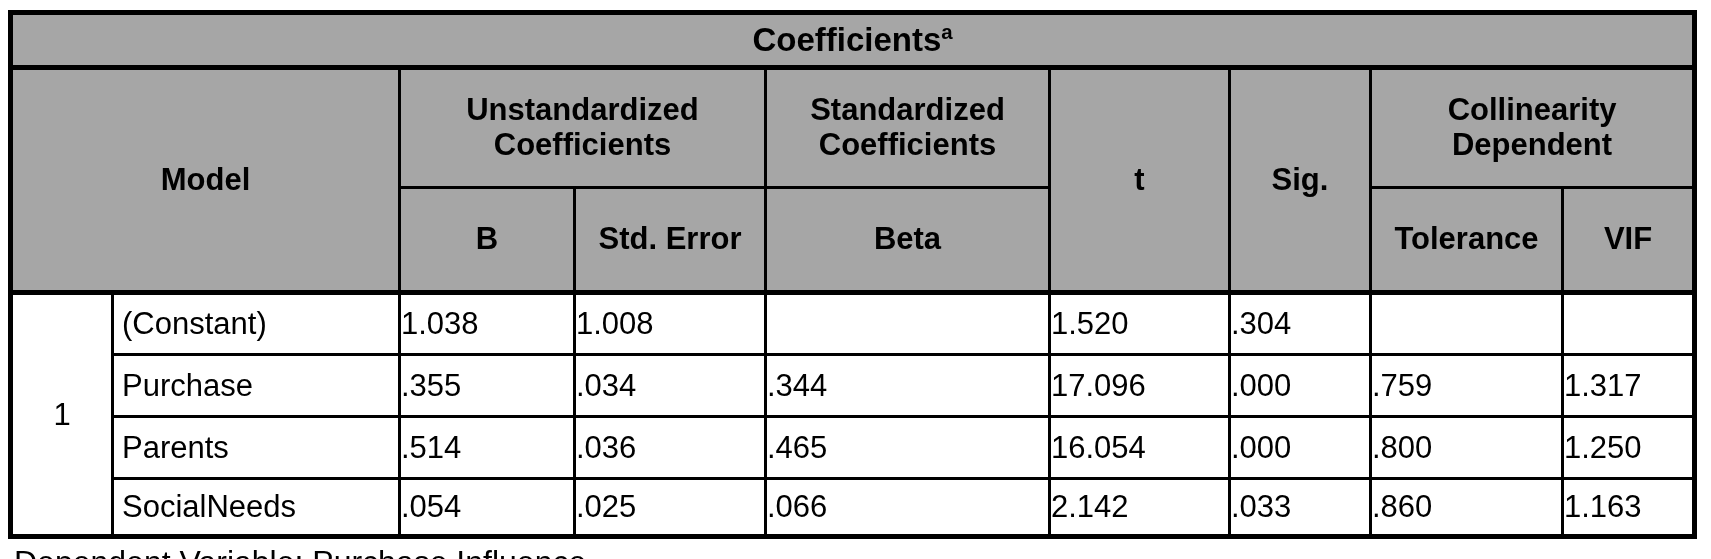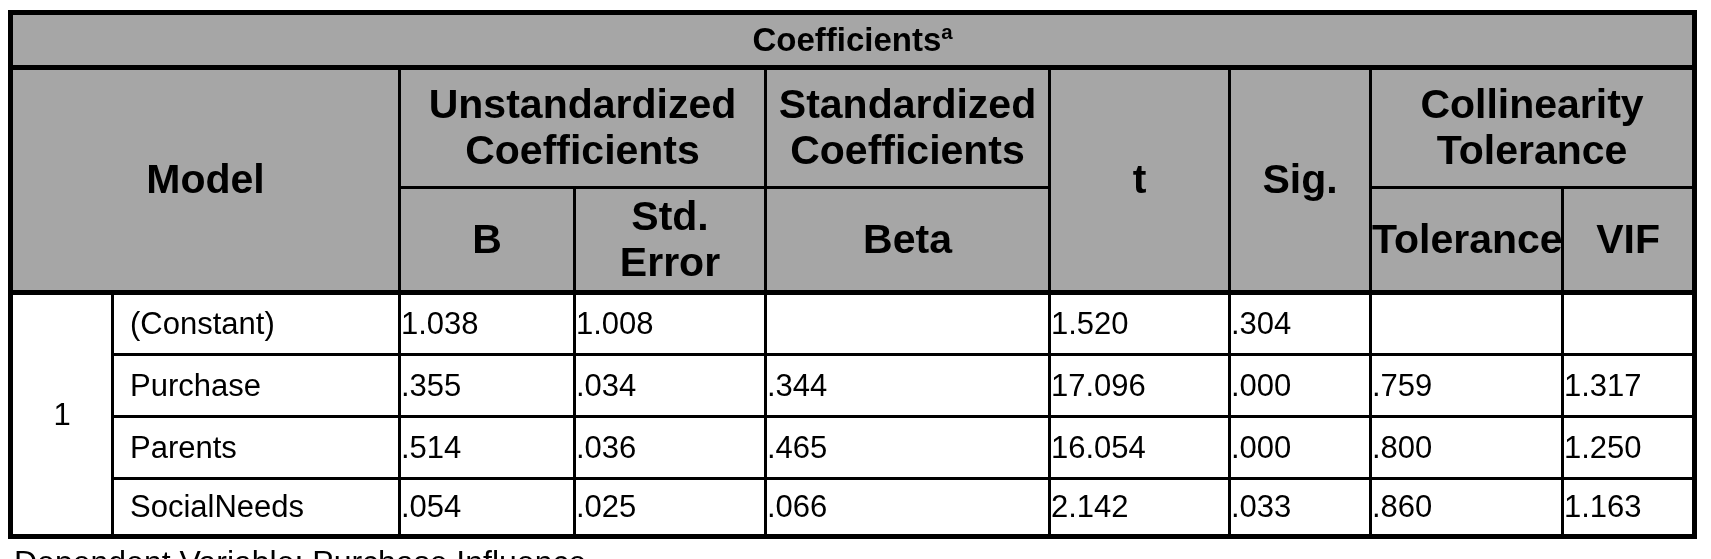--- a/index.html
+++ b/index.html
@@ -22,21 +22,21 @@
   }
   .coef-table th, .coef-table td {
     border: 3px solid var(--border-color, #000000);
     padding: 0;
     overflow: hidden;
     vertical-align: middle;
   }
   .coef-table th {
     background: var(--header-bg, #a6a6a6);
     font-weight: bold;
-    font-size: 41px;
+    font-size: 31px;
     line-height: 1.12;
     text-align: center;
   }
   .coef-table tr.title-row th {
     font-size: 33px;
     height: 50px;
     border-bottom-width: 5px;
   }
   .coef-table tr.title-row sup {
     font-size: 0.62em;
@@ -48,21 +48,21 @@
   .coef-table tbody tr { height: 62px; }
   .coef-table tbody tr.last-row { height: 58px; }
   .coef-table tbody tr.first-body-row td { border-top-width: 5px; }
   .coef-table td {
     background: var(--body-bg, #ffffff);
     font-size: 31px;
     text-align: left;
   }
   .coef-table td.name-cell {
     text-align: left;
-    padding-left: 16px;
+    padding-left: 8px;
   }
   .coef-table td.model-num-cell { text-align: center; }
   .footnote {
     margin: 5px 0 0 14px;
     font-size: 32px;
     white-space: nowrap;
   }
 </style>
 </head>
 <body>
@@ -85,21 +85,21 @@
     <thead>
       <tr class="title-row">
         <th colspan="9"><span>Coefficients</span><sup>a</sup></th>
       </tr>
       <tr class="header-group">
         <th colspan="2" rowspan="2">Model</th>
         <th colspan="2">Unstandardized Coefficients</th>
         <th>Standardized Coefficients</th>
         <th rowspan="2">t</th>
         <th rowspan="2">Sig.</th>
-        <th colspan="2">Collinearity Tolerance</th>
+        <th colspan="2">Collinearity Dependent</th>
       </tr>
       <tr class="header-sub">
         <th>B</th>
         <th>Std. Error</th>
         <th>Beta</th>
         <th>Tolerance</th>
         <th>VIF</th>
       </tr>
     </thead>
 

